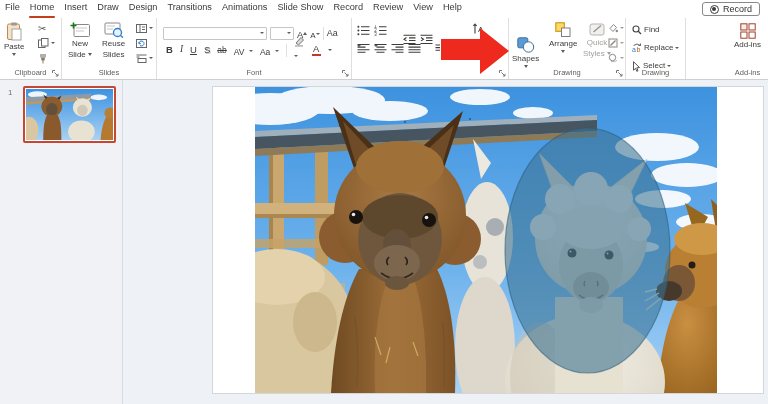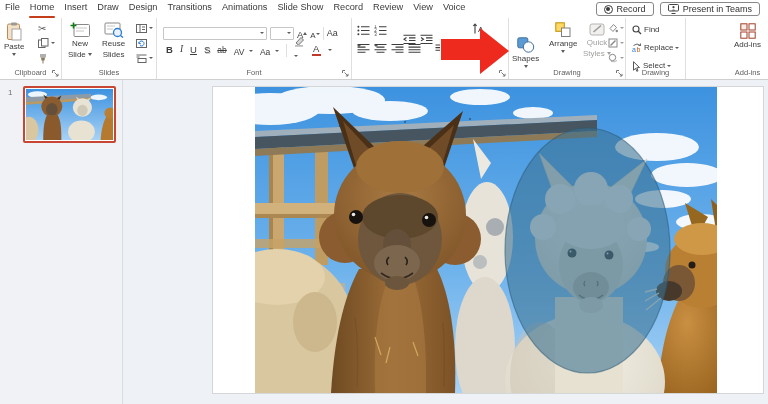--- a/index.html
+++ b/index.html
@@ -46,34 +46,25 @@
   <span class="tab active">Home</span>
   <span class="tab">Insert</span>
   <span class="tab">Draw</span>
   <span class="tab">Design</span>
   <span class="tab">Transitions</span>
   <span class="tab">Animations</span>
   <span class="tab">Slide Show</span>
   <span class="tab">Record</span>
   <span class="tab">Review</span>
   <span class="tab">View</span>
-  <span class="tab">Voice</span>
+  <span class="tab">Help</span>
   <div class="tbar-right">
     <div class="obtn">
       <span class="rec-dot"></span>
       <span>Record</span>
-    </div>
-    <div class="obtn">
-      <svg width="11" height="10" viewBox="0 0 11 10">
-          <rect x="0.5" y="0.5" width="10" height="6.5" rx="1" fill="none" stroke="#444" stroke-width="1"></rect>
-          <circle cx="5.5" cy="3.2" r="1.1" fill="#444"></circle>
-          <path d="M3.5,6.5 q2,-2 4,0" fill="#444"></path>
-          <path d="M3.5,9.5 h4" stroke="#444" stroke-width="1"></path>
-        </svg>
-      <span>Present in Teams</span>
     </div>
   </div>
 </div>
 
 <div class="ribbon">
 
   <div class="rgroup" style="left:0;width:62px">
     <div class="bigbtn" style="position:absolute;left:4px;top:1px">
       <svg width="16" height="19" viewBox="0 0 16 19">
         <rect x="1.5" y="2" width="12" height="15.5" rx="1.5" fill="#f3e2c7" stroke="#b98d52"></rect>

